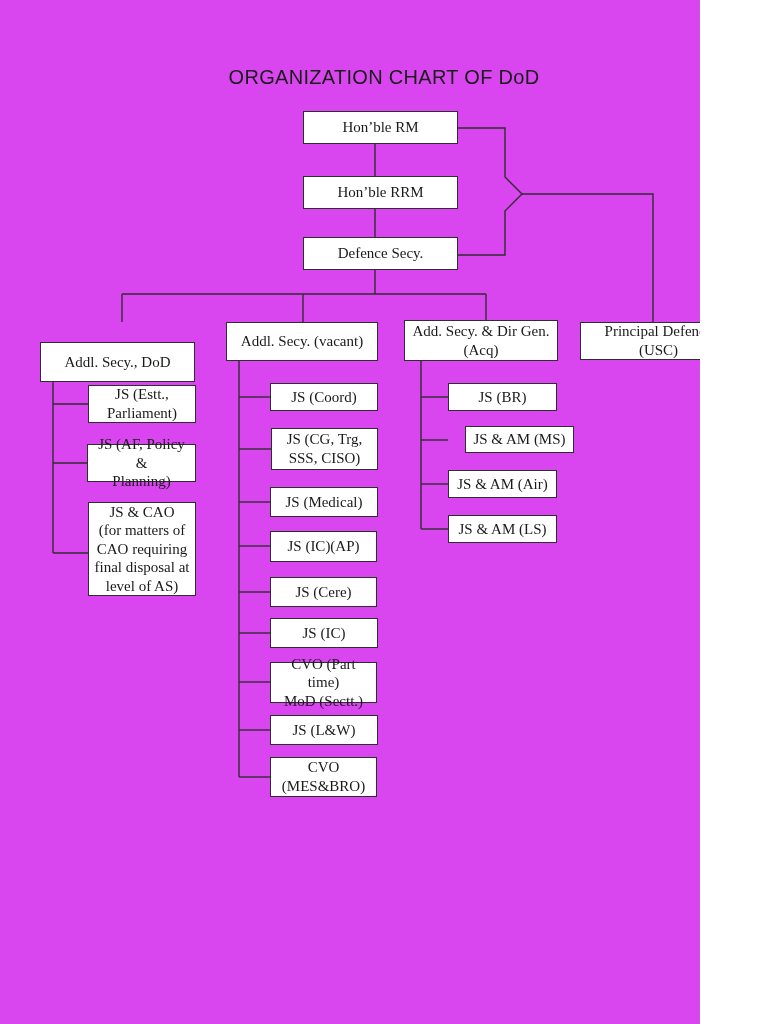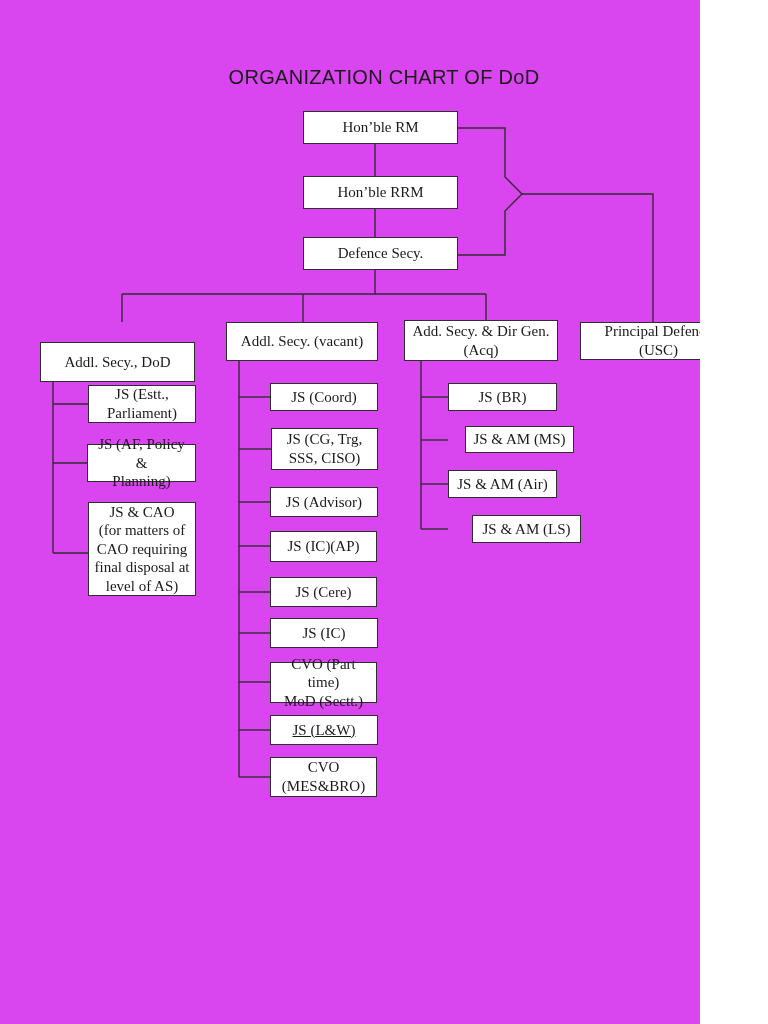--- a/index.html
+++ b/index.html
@@ -107,28 +107,28 @@
 Planning)</div>
   <div class="box" style="left:88px; top:502px; width:108px; height:94px;">JS &amp; CAO
 (for matters of
 CAO requiring
 final disposal at
 level of AS)</div>
 
   <div class="box" style="left:270px; top:383px; width:108px; height:28px;">JS (Coord)</div>
   <div class="box" style="left:271px; top:428px; width:107px; height:42px;">JS (CG, Trg,
 SSS, CISO)</div>
-  <div class="box" style="left:270px; top:487px; width:108px; height:30px;">JS (Advisor)</div>
+  <div class="box" style="left:270px; top:487px; width:108px; height:30px;">JS (Medical)</div>
   <div class="box" style="left:270px; top:531px; width:107px; height:31px;">JS (IC)(AP)</div>
   <div class="box" style="left:270px; top:577px; width:107px; height:30px;">JS (Cere)</div>
   <div class="box" style="left:270px; top:618px; width:108px; height:30px;">JS (IC)</div>
   <div class="box" style="left:270px; top:662px; width:107px; height:41px;">CVO (Part time)
 MoD (Sectt.)</div>
-  <div class="box" style="left:270px; top:715px; width:108px; height:30px;text-decoration:underline;">JS (L&amp;W)</div>
+  <div class="box" style="left:270px; top:715px; width:108px; height:30px;">JS (L&amp;W)</div>
   <div class="box" style="left:270px; top:757px; width:107px; height:40px;">CVO
 (MES&amp;BRO)</div>
 
   <div class="box" style="left:448px; top:383px; width:109px; height:28px;">JS (BR)</div>
   <div class="box" style="left:448px; top:426px; width:109px; height:27px;margin-left:17px;">JS &amp; AM (MS)</div>
   <div class="box" style="left:448px; top:470px; width:109px; height:28px;text-align:right;">JS &amp; AM (Air)</div>
-  <div class="box" style="left:448px; top:515px; width:109px; height:28px;margin-left:24px;">JS &amp; AM (LS)</div>
+  <div class="box" style="left:448px; top:515px; width:109px; height:28px;">JS &amp; AM (LS)</div>
 
 </div>
 
 </body></html>

